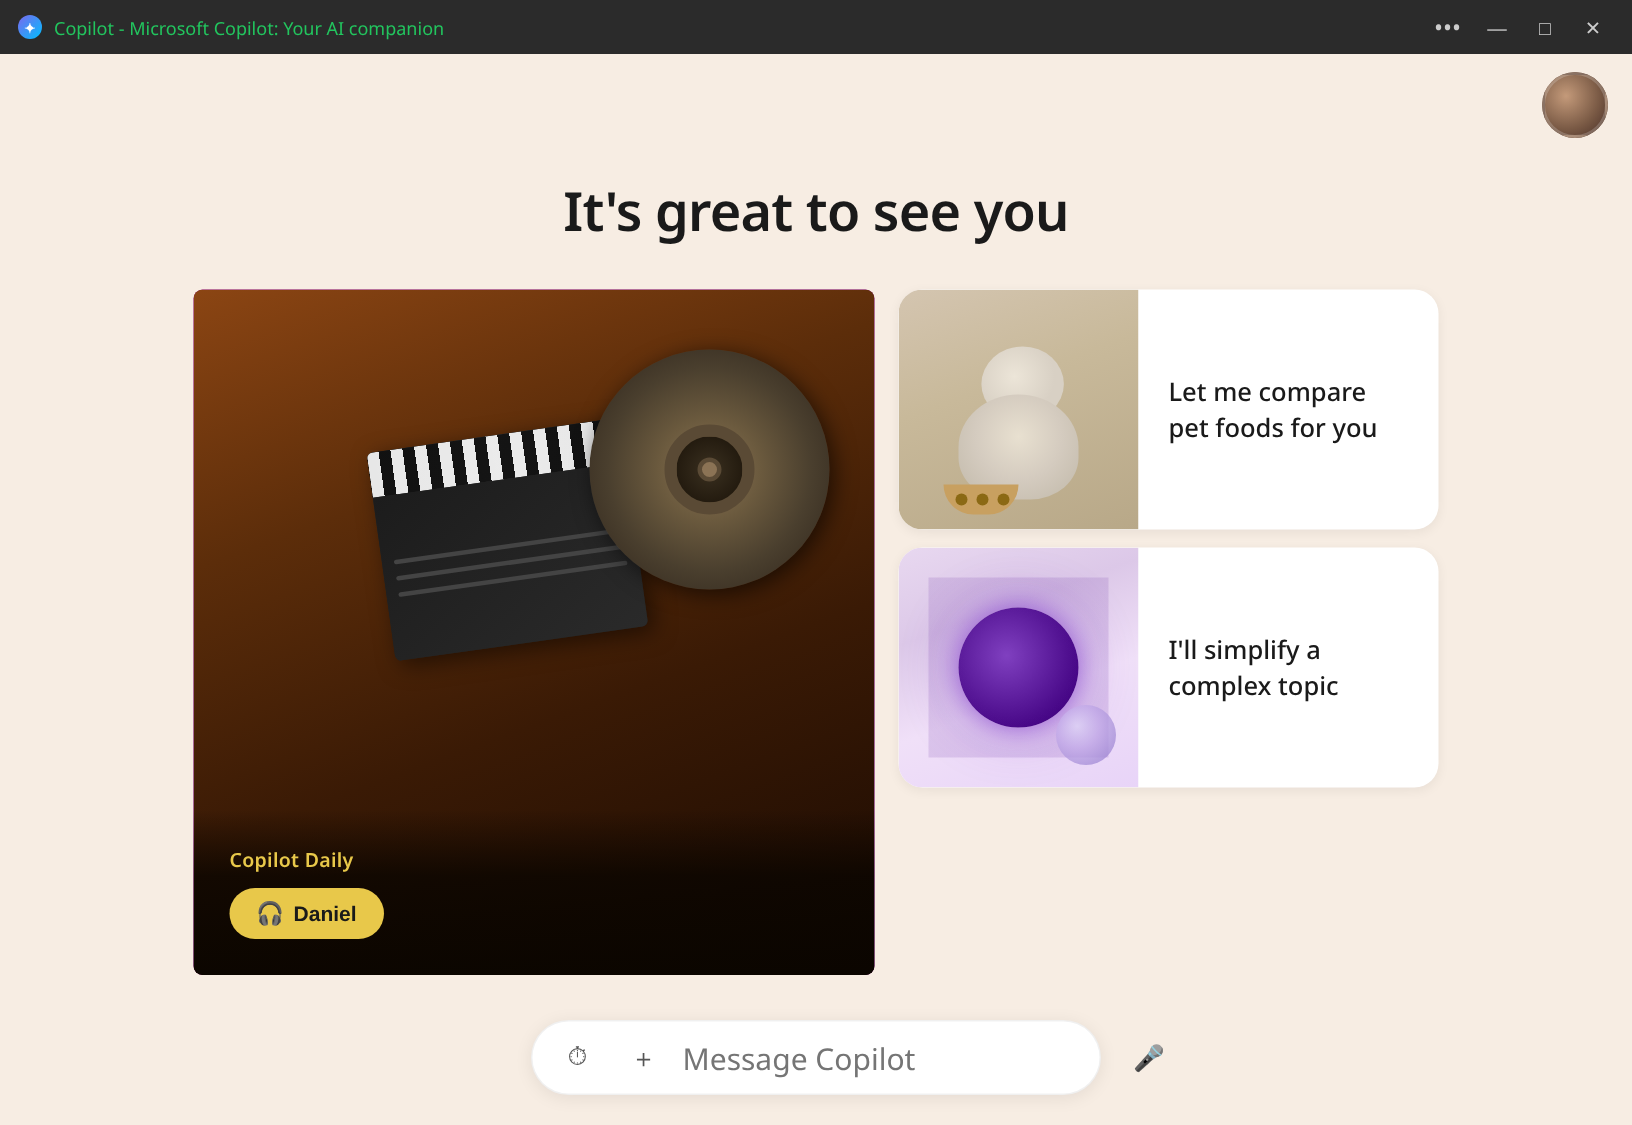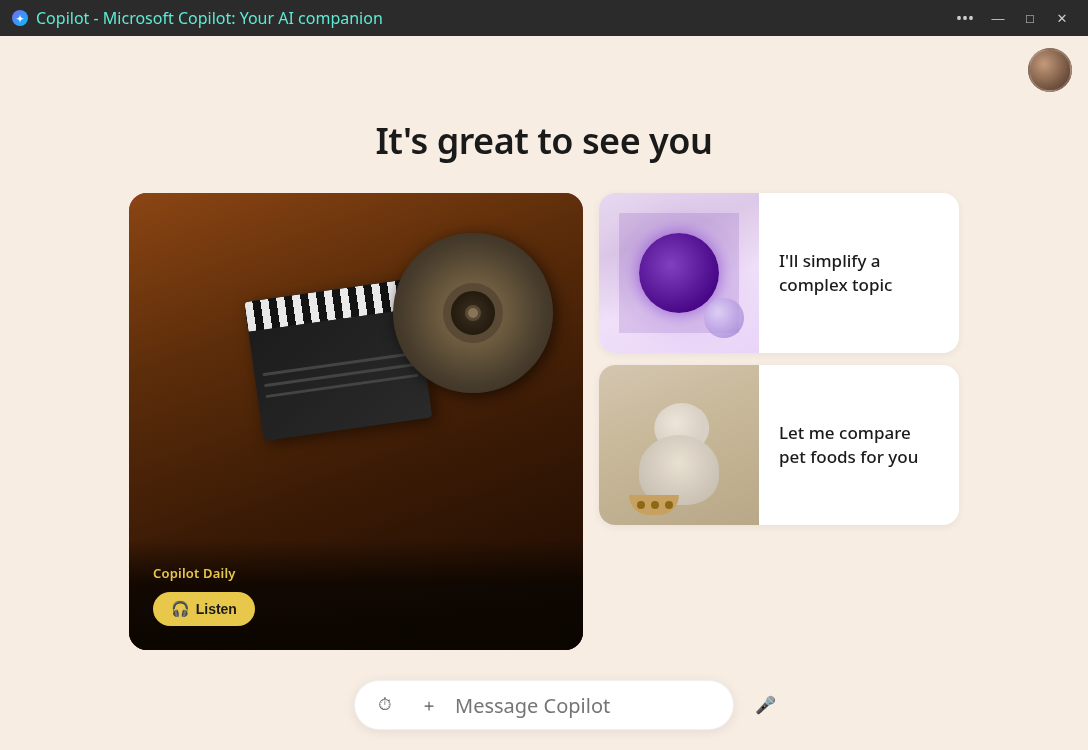--- a/index.html
+++ b/index.html
@@ -35,22 +35,22 @@
       border-radius: 50%;
       background: linear-gradient(135deg, #7b68ee, #00bfff);
       display: flex;
       align-items: center;
       justify-content: center;
       font-size: 9px;
       color: white;
       font-weight: bold;
     }
     .titlebar-title {
-      color: #5eead4;
-      font-size: 16px;
+      color: #22c55e;
+      font-size: 12px;
     }
     .titlebar-controls {
       display: flex;
       align-items: center;
       gap: 4px;
     }
     .titlebar-btn {
       width: 28px;
       height: 24px;
       display: flex;
@@ -118,21 +118,21 @@
       display: flex;
       gap: 16px;
       width: 100%;
       max-width: 830px;
       flex: 1;
     }
 
     
     .daily-card {
       flex: 1;
-      border-radius: 18px;
+      border-radius: 6px;
       overflow: hidden;
       position: relative;
       min-height: 420px;
       background: #a21caf;
       cursor: pointer;
     }
     .daily-card-bg {
       position: absolute;
       inset: 0;
       background: linear-gradient(
@@ -486,55 +486,55 @@
         <div class="film-reel">
           <div class="film-reel-inner">
             <div class="film-reel-center"></div>
           </div>
         </div>
       </div>
       <div class="daily-card-content">
         <div class="daily-label">Copilot Daily</div>
         <button class="listen-btn">
           <span class="listen-icon">🎧</span>
-          <span>Listen</span>
+          <span>Daniel</span>
         </button>
       </div>
     </div>
 
     <div class="right-cards">
-
-      <div class="suggestion-card">
-        <div class="suggestion-img">
-          <div class="galaxy-scene">
-            <div class="galaxy-blob">
-              <div class="galaxy-spikes"></div>
-            </div>
-            <div class="galaxy-orb"></div>
-          </div>
-        </div>
-        <div class="suggestion-text">I'll simplify a complex topic</div>
-      </div>
 
       <div class="suggestion-card">
         <div class="suggestion-img">
           <div class="dog-scene">
             <div class="dog-head"></div>
             <div class="dog-body"></div>
             <div class="dog-bowl"></div>
             <div class="dog-dots">
               <div class="dog-dot"></div>
               <div class="dog-dot"></div>
               <div class="dog-dot"></div>
             </div>
           </div>
         </div>
         <div class="suggestion-text">Let me compare pet foods for you</div>
       </div>
 
+      <div class="suggestion-card">
+        <div class="suggestion-img">
+          <div class="galaxy-scene">
+            <div class="galaxy-blob">
+              <div class="galaxy-spikes"></div>
+            </div>
+            <div class="galaxy-orb"></div>
+          </div>
+        </div>
+        <div class="suggestion-text">I'll simplify a complex topic</div>
+      </div>
+
     </div>
   </div>
 </div>
 
 <div class="input-bar-container">
   <div class="input-bar">
     <button class="input-icon-btn">
       <span>⏱</span>
     </button>
     <button class="input-icon-btn">

